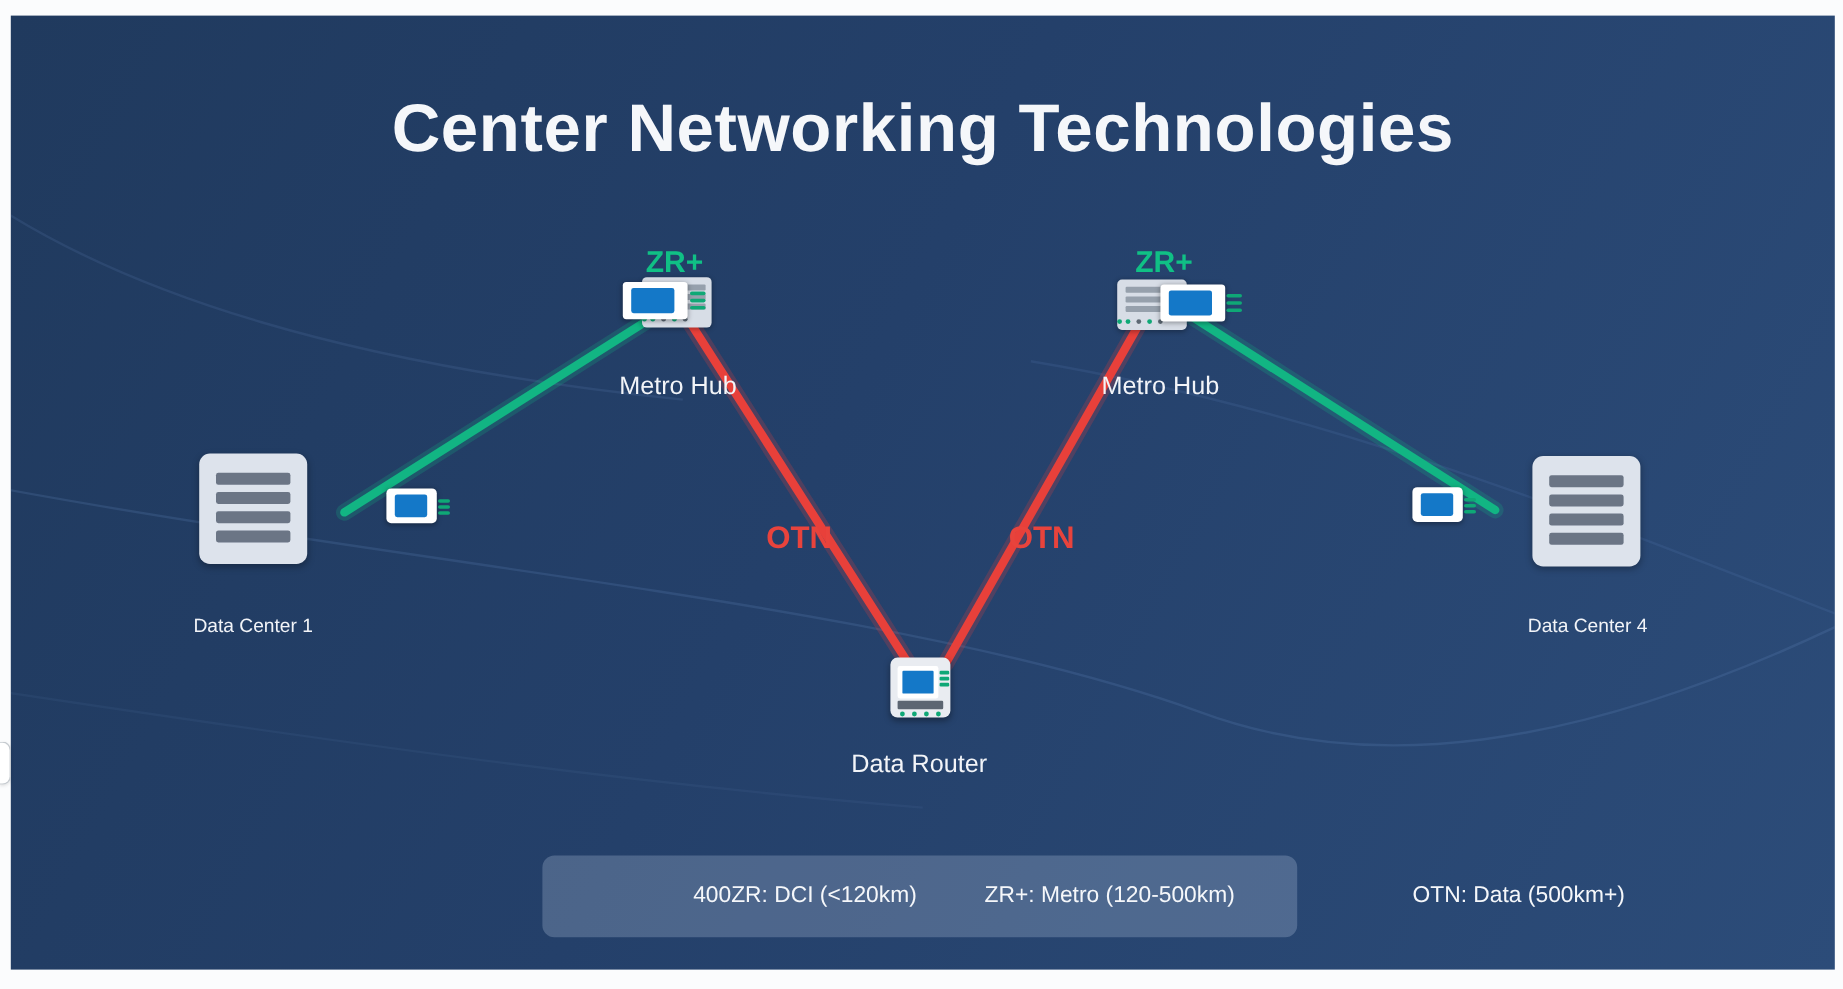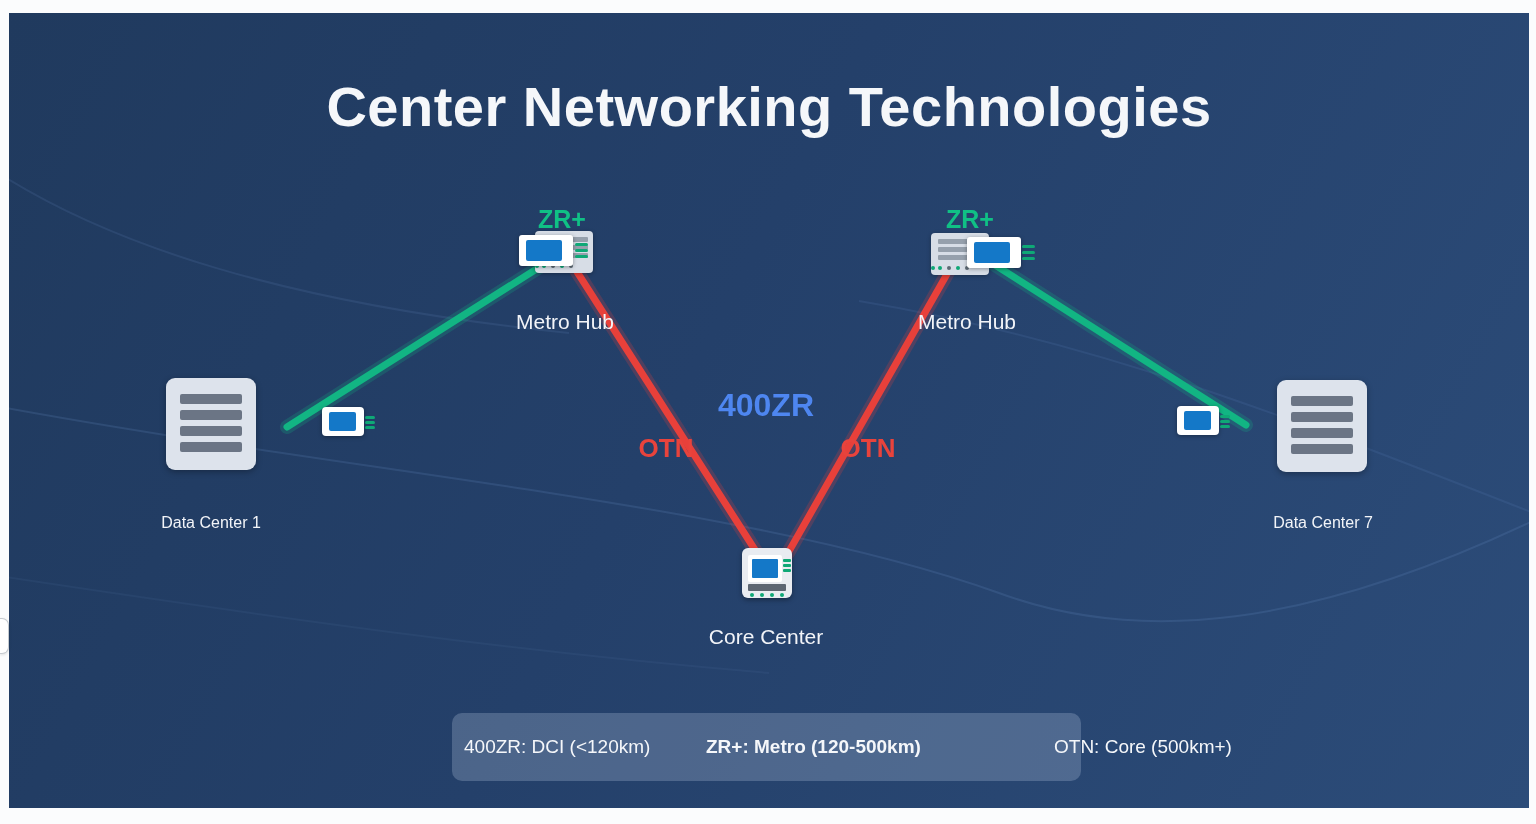--- a/index.html
+++ b/index.html
@@ -86,21 +86,21 @@
   .tx-screen{position:absolute;left:7px;top:5px;width:27px;height:19px;background:#1478c8;border-radius:2px;}
   .tx .pin{left:43px;width:10px;height:2.5px;}
   .tx .pin.p1{top:9px}.tx .pin.p2{top:14px}.tx .pin.p3{top:19px}
 
   
   .legend-box{
     position:absolute;left:443px;top:700px;width:629px;height:68px;border-radius:10px;
     background:rgba(193,208,231,.26);
   }
   .legend-item{
-    position:absolute;top:723px;width:300px;text-align:left;
+    position:absolute;top:723px;width:300px;text-align:right;
     font-size:19px;color:#f5f7fa;
   }
 
   
   .side-handle{
     position:absolute;left:0;top:618px;width:8px;height:34px;background:#ffffff;
     border:1px solid #c5cacf;border-left:none;border-radius:0 7px 7px 0;
     box-shadow:0 1px 3px rgba(0,0,0,.12);cursor:pointer;
   }
 </style>
@@ -124,42 +124,41 @@
     <line x1="779" y1="540" x2="950" y2="240" stroke="#e8403a" stroke-width="14" stroke-opacity="0.22" stroke-linecap="round"></line>
 
     <line x1="278" y1="414" x2="548" y2="243" stroke="#12b583" stroke-width="7" stroke-linecap="round"></line>
     <line x1="972" y1="243" x2="1237" y2="412" stroke="#12b583" stroke-width="7" stroke-linecap="round"></line>
     <line x1="556" y1="240" x2="748" y2="540" stroke="#e8403a" stroke-width="7" stroke-linecap="round"></line>
     <line x1="779" y1="540" x2="950" y2="240" stroke="#e8403a" stroke-width="7" stroke-linecap="round"></line>
   </svg>
 
   <div class="title">Center Networking Technologies</div>
 
-  <div class="link-label lbl-400zr">400ZR</div>
   <div class="link-label lbl-otn" style="left:597px;">OTN</div>
   <div class="link-label lbl-otn" style="left:799px;">OTN</div>
 
   <div class="badge" style="left:488px;top:192px;">ZR+</div>
   <div class="badge" style="left:896px;top:192px;">ZR+</div>
 
   <div class="dc-icon" style="left:157px;top:365px;">
     <div class="dc-bar"></div>
     <div class="dc-bar"></div>
     <div class="dc-bar"></div>
     <div class="dc-bar"></div>
   </div>
   <div class="node-label dc-label" style="left:102px;top:498px;width:200px;">Data Center 1</div>
 
   <div class="dc-icon" style="left:1268px;top:367px;">
     <div class="dc-bar"></div>
     <div class="dc-bar"></div>
     <div class="dc-bar"></div>
     <div class="dc-bar"></div>
   </div>
-  <div class="node-label dc-label" style="left:1214px;top:498px;width:200px;">Data Center 7</div>
+  <div class="node-label dc-label" style="left:1214px;top:498px;width:200px;">Data Center 4</div>
 
   <div class="tx" style="left:313px;top:394px;">
     <div class="tx-body">
       <div class="tx-screen"></div>
     </div>
     <span class="pin p1"></span>
     <span class="pin p2"></span>
     <span class="pin p3"></span>
   </div>
 
@@ -218,22 +217,22 @@
     </div>
     <span class="cr-pin p1"></span>
     <span class="cr-pin p2"></span>
     <span class="cr-pin p3"></span>
     <div class="cr-bar"></div>
     <span class="cr-dot d1"></span>
     <span class="cr-dot d2"></span>
     <span class="cr-dot d3"></span>
     <span class="cr-dot d4"></span>
   </div>
-  <div class="node-label" style="left:657px;top:612px;width:200px;">Core Center</div>
+  <div class="node-label" style="left:657px;top:612px;width:200px;">Data Router</div>
 
   <div class="legend-box"></div>
   <div class="legend-item" style="left:455px;">400ZR: DCI (&lt;120km)</div>
-  <div class="legend-item" style="left:697px;font-weight:bold;">ZR+: Metro (120-500km)</div>
-  <div class="legend-item" style="left:1045px;">OTN: Core (500km+)</div>
+  <div class="legend-item" style="left:720px;">ZR+: Metro (120-500km)</div>
+  <div class="legend-item" style="left:1045px;">OTN: Data (500km+)</div>
 
 </div>
 
 <div class="side-handle"></div>
 
 </body></html>

